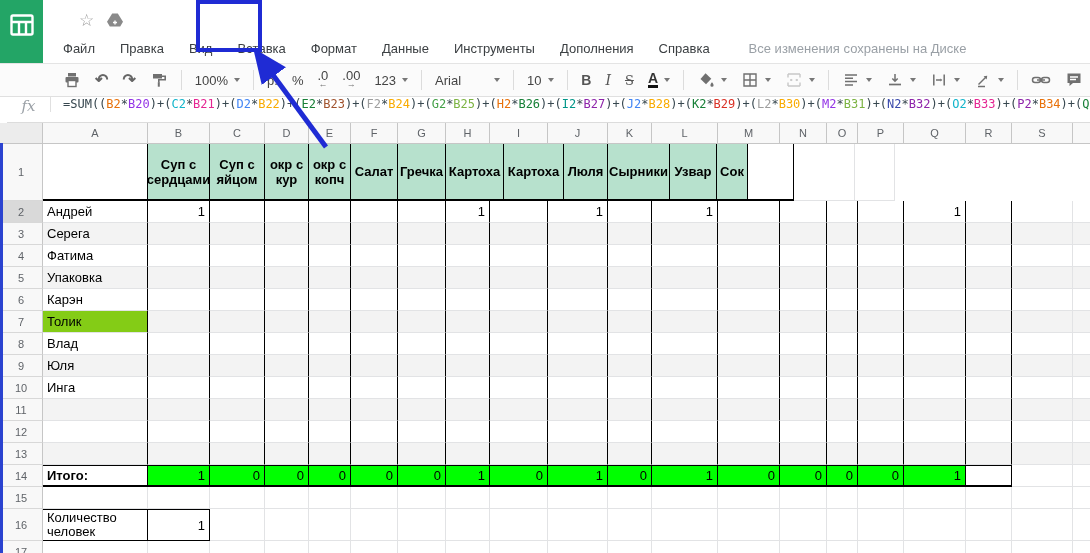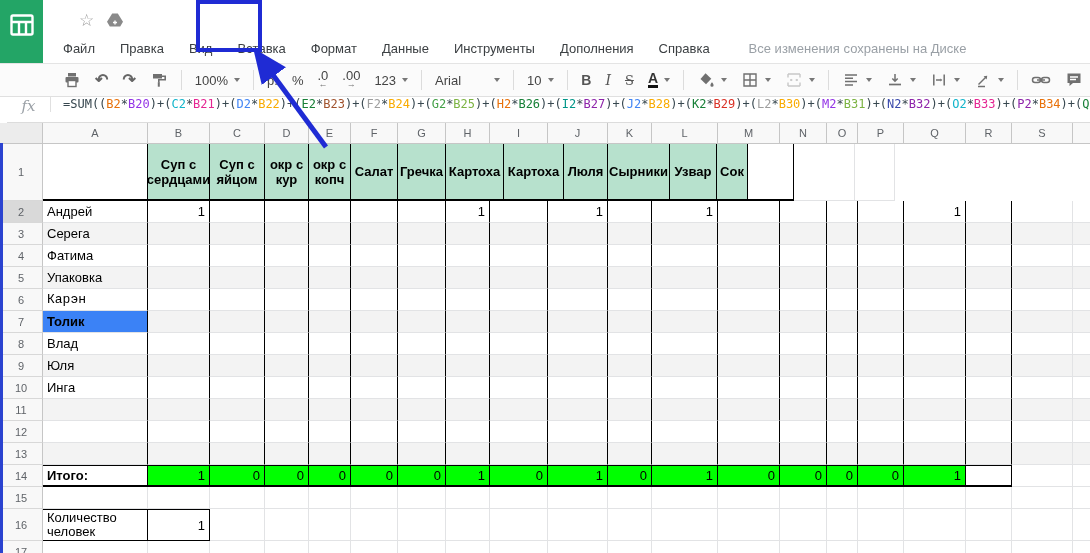--- a/index.html
+++ b/index.html
@@ -365,21 +365,21 @@
         <div class="cell vb" style="width: 47px; background: rgb(243, 243, 243);"></div>
         <div class="cell vb" style="width: 31px; background: rgb(243, 243, 243);"></div>
         <div class="cell vb" style="width: 46px; background: rgb(243, 243, 243);"></div>
         <div class="cell vb" style="width: 62px; background: rgb(243, 243, 243);"></div>
         <div class="cell vb" style="width: 46px; background: rgb(243, 243, 243);"></div>
         <div class="cell" style="width: 61px; background: rgb(243, 243, 243);"></div>
         <div class="cell" style="width: 40px; background: rgb(243, 243, 243);"></div>
       </div>
       <div class="grid-row" style="height: 22px;">
         <div class="row-hdr">6</div>
-        <div class="cell vb name" style="width: 105px; font-family: Liberation Mono, monospace;">Карэн</div>
+        <div class="cell vb name" style="width: 105px;">Карэн</div>
         <div class="cell vb" style="width: 62px;"></div>
         <div class="cell vb" style="width: 55px;"></div>
         <div class="cell vb" style="width: 44px;"></div>
         <div class="cell vb" style="width: 42px;"></div>
         <div class="cell vb" style="width: 47px;"></div>
         <div class="cell vb" style="width: 48px;"></div>
         <div class="cell vb" style="width: 44px;"></div>
         <div class="cell vb" style="width: 58px;"></div>
         <div class="cell vb" style="width: 60px;"></div>
         <div class="cell vb" style="width: 44px;"></div>
@@ -388,21 +388,21 @@
         <div class="cell vb" style="width: 47px;"></div>
         <div class="cell vb" style="width: 31px;"></div>
         <div class="cell vb" style="width: 46px;"></div>
         <div class="cell vb" style="width: 62px;"></div>
         <div class="cell vb" style="width: 46px;"></div>
         <div class="cell" style="width: 61px;"></div>
         <div class="cell" style="width: 40px;"></div>
       </div>
       <div class="grid-row" style="height: 22px;">
         <div class="row-hdr">7</div>
-        <div class="cell vb name" style="width: 105px; background: #3b82f6; font-weight: bold;">Толик</div>
+        <div class="cell vb name" style="width: 105px; background: #84cc16;">Толик</div>
         <div class="cell vb" style="width: 62px; background: rgb(243, 243, 243);"></div>
         <div class="cell vb" style="width: 55px; background: rgb(243, 243, 243);"></div>
         <div class="cell vb" style="width: 44px; background: rgb(243, 243, 243);"></div>
         <div class="cell vb" style="width: 42px; background: rgb(243, 243, 243);"></div>
         <div class="cell vb" style="width: 47px; background: rgb(243, 243, 243);"></div>
         <div class="cell vb" style="width: 48px; background: rgb(243, 243, 243);"></div>
         <div class="cell vb" style="width: 44px; background: rgb(243, 243, 243);"></div>
         <div class="cell vb" style="width: 58px; background: rgb(243, 243, 243);"></div>
         <div class="cell vb" style="width: 60px; background: rgb(243, 243, 243);"></div>
         <div class="cell vb" style="width: 44px; background: rgb(243, 243, 243);"></div>

